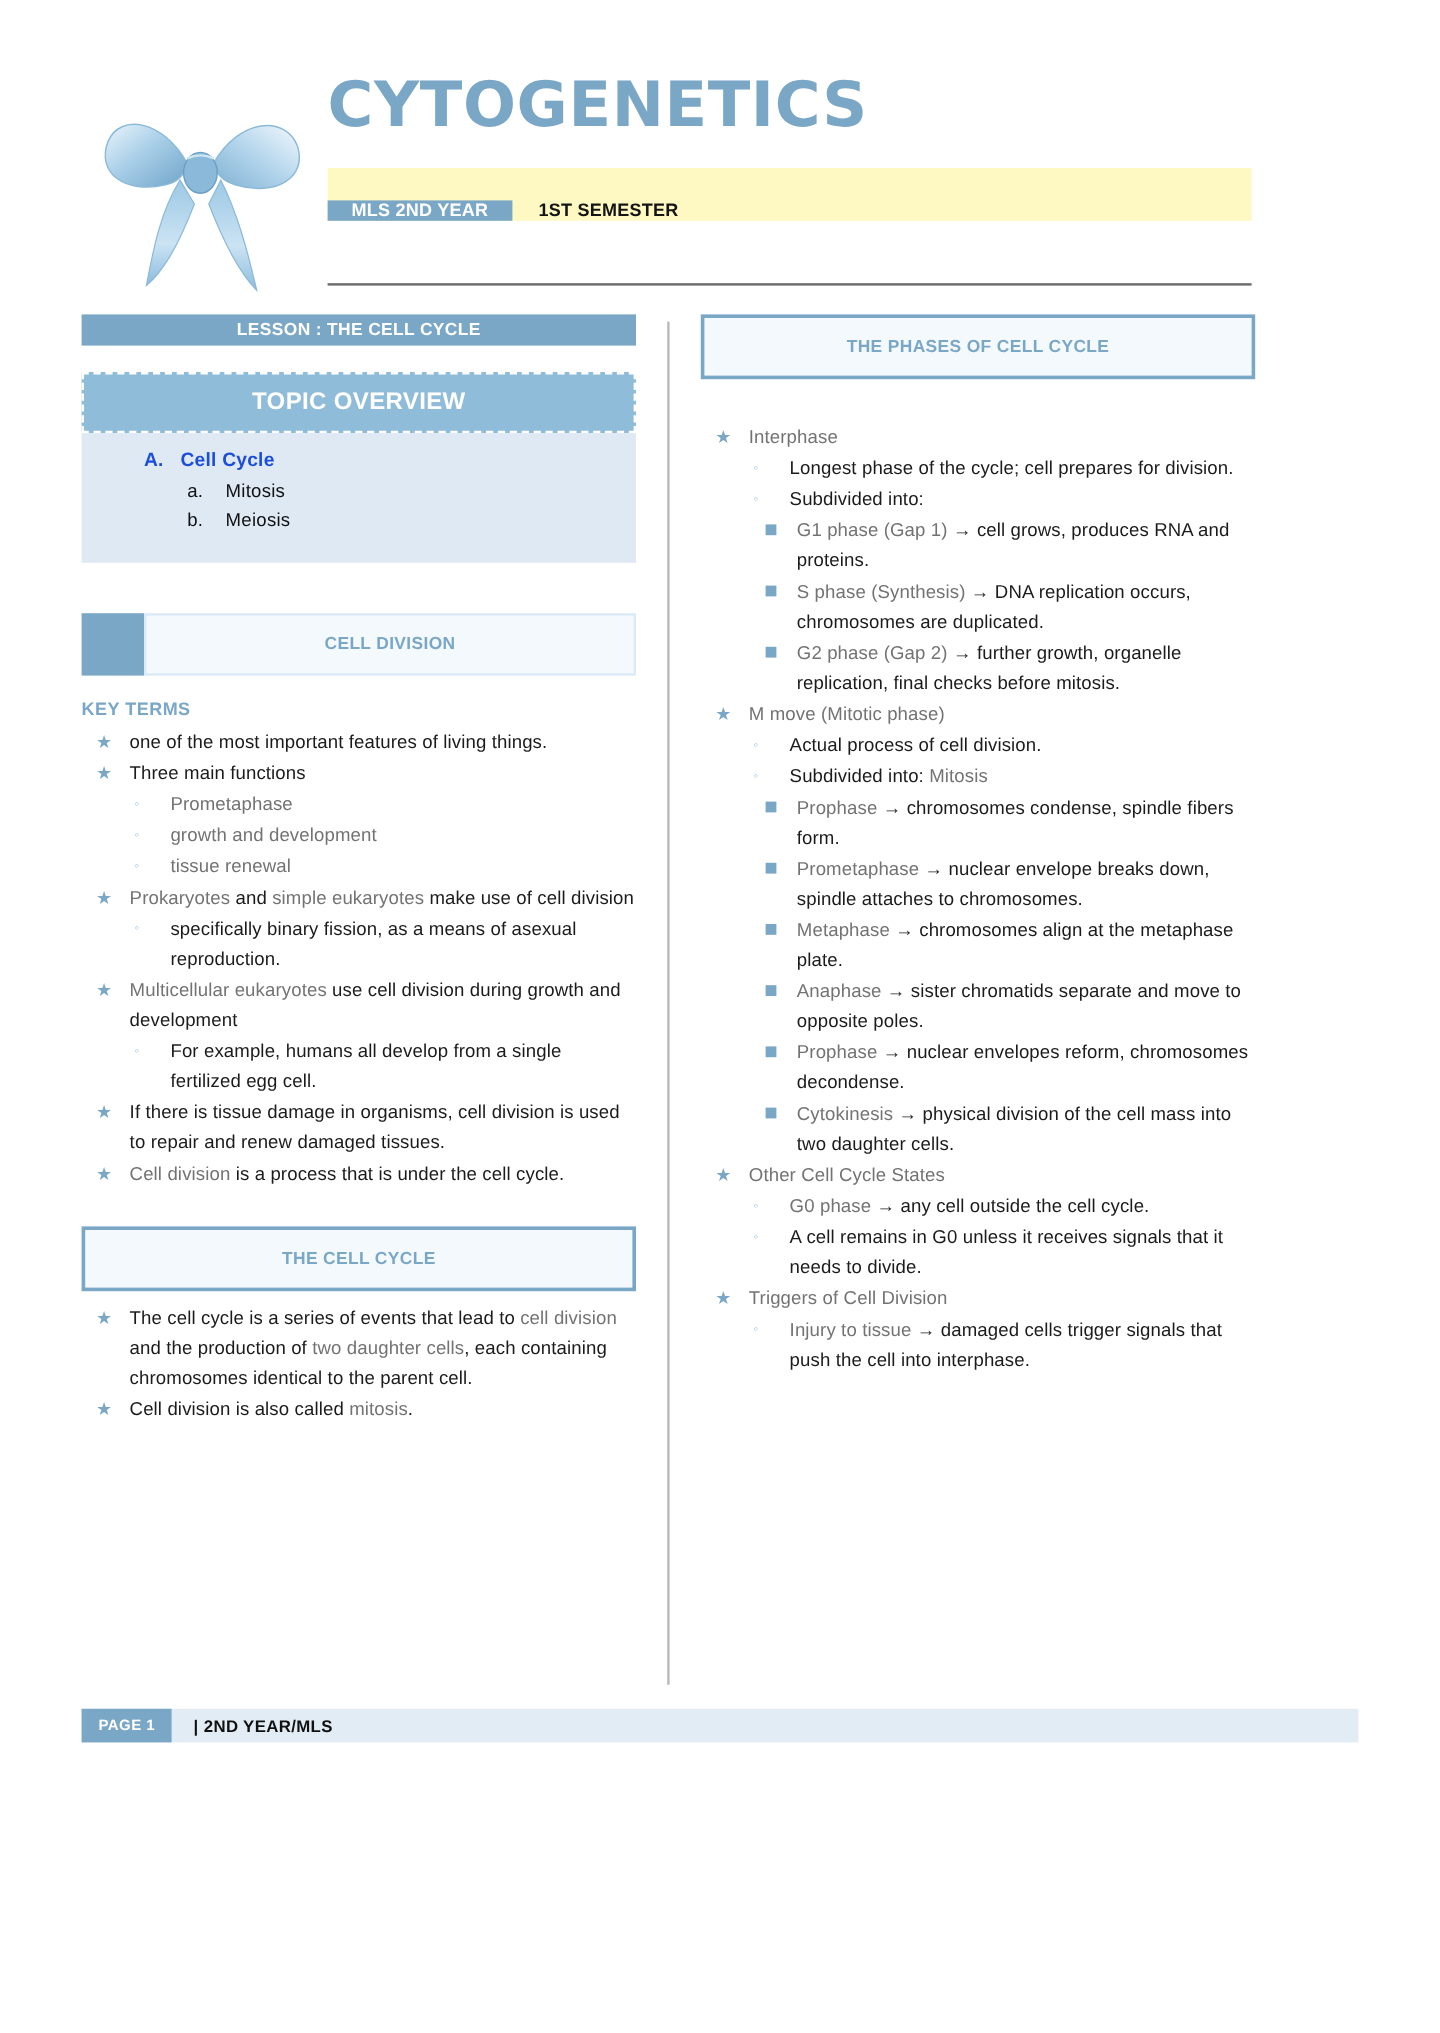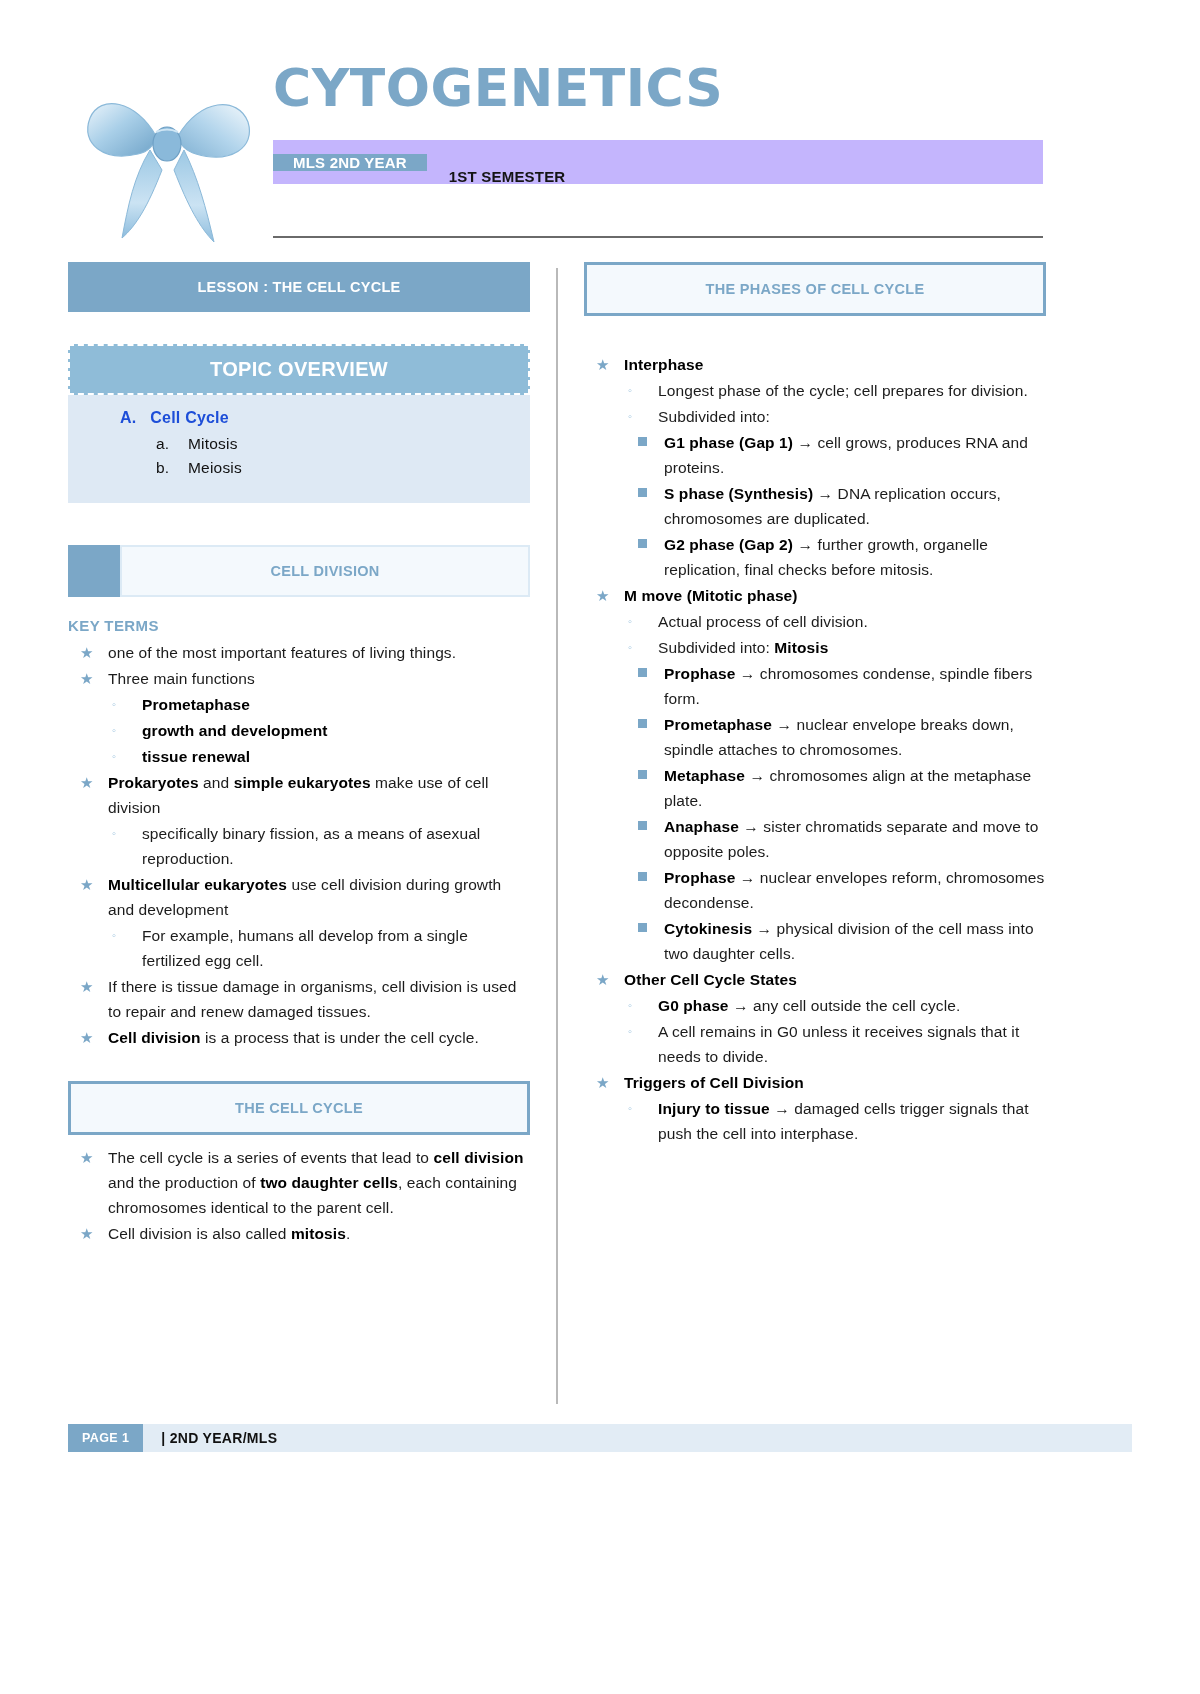--- a/index.html
+++ b/index.html
@@ -46,24 +46,24 @@
     font-size: 52px;
     font-weight: 700;
     letter-spacing: 0.5px;
     color: #7BA7C7;
     line-height: 1;
     margin: 0 0 26px 0;
     font-family: "DejaVu Sans", sans-serif;
   }
   .meta-bar {
     display: flex;
-    align-items: center;
+    align-items: flex-end;
     width: 770px;
     height: 44px;
-    background: #c4b5fd;
+    background: #fef9c3;
   }
   .meta-left {
     background: #7BA7C7;
     color: #ffffff;
     font-size: 15px;
     font-weight: 700;
     letter-spacing: 0.2px;
     display: flex;
     align-items: center;
     padding: 0 20px;
@@ -119,22 +119,22 @@
   }
 
   
   .banner-solid {
     background: #7BA7C7;
     color: #ffffff;
     font-size: 14.5px;
     font-weight: 700;
     letter-spacing: 0.3px;
     text-align: center;
-    padding: 17px 10px;
-    margin-bottom: 32px;
+    padding: 5px 10px;
+    margin-bottom: 22px;
   }
   .banner-outline {
     border: 3px solid #7BA7C7;
     background: #F4F9FD;
     color: #7BA7C7;
     font-size: 14.5px;
     font-weight: 700;
     letter-spacing: 0.3px;
     text-align: center;
     padding: 16px 10px;
@@ -268,21 +268,21 @@
     color: #7BA7C7;
     font-size: 12px;
     line-height: 25px;
   }
   .sq {
     display: inline-block;
     width: 9px;
     height: 9px;
     background: #7BA7C7;
   }
-  b, strong { font-weight: 700; color: #000000; }
+  b, strong { font-weight: 400; color: #737373; }
 
   
   .footer {
     position: absolute;
     left: 68px;
     top: 1424px;
     width: 1064px;
     height: 28px;
     display: flex;
     align-items: stretch;

